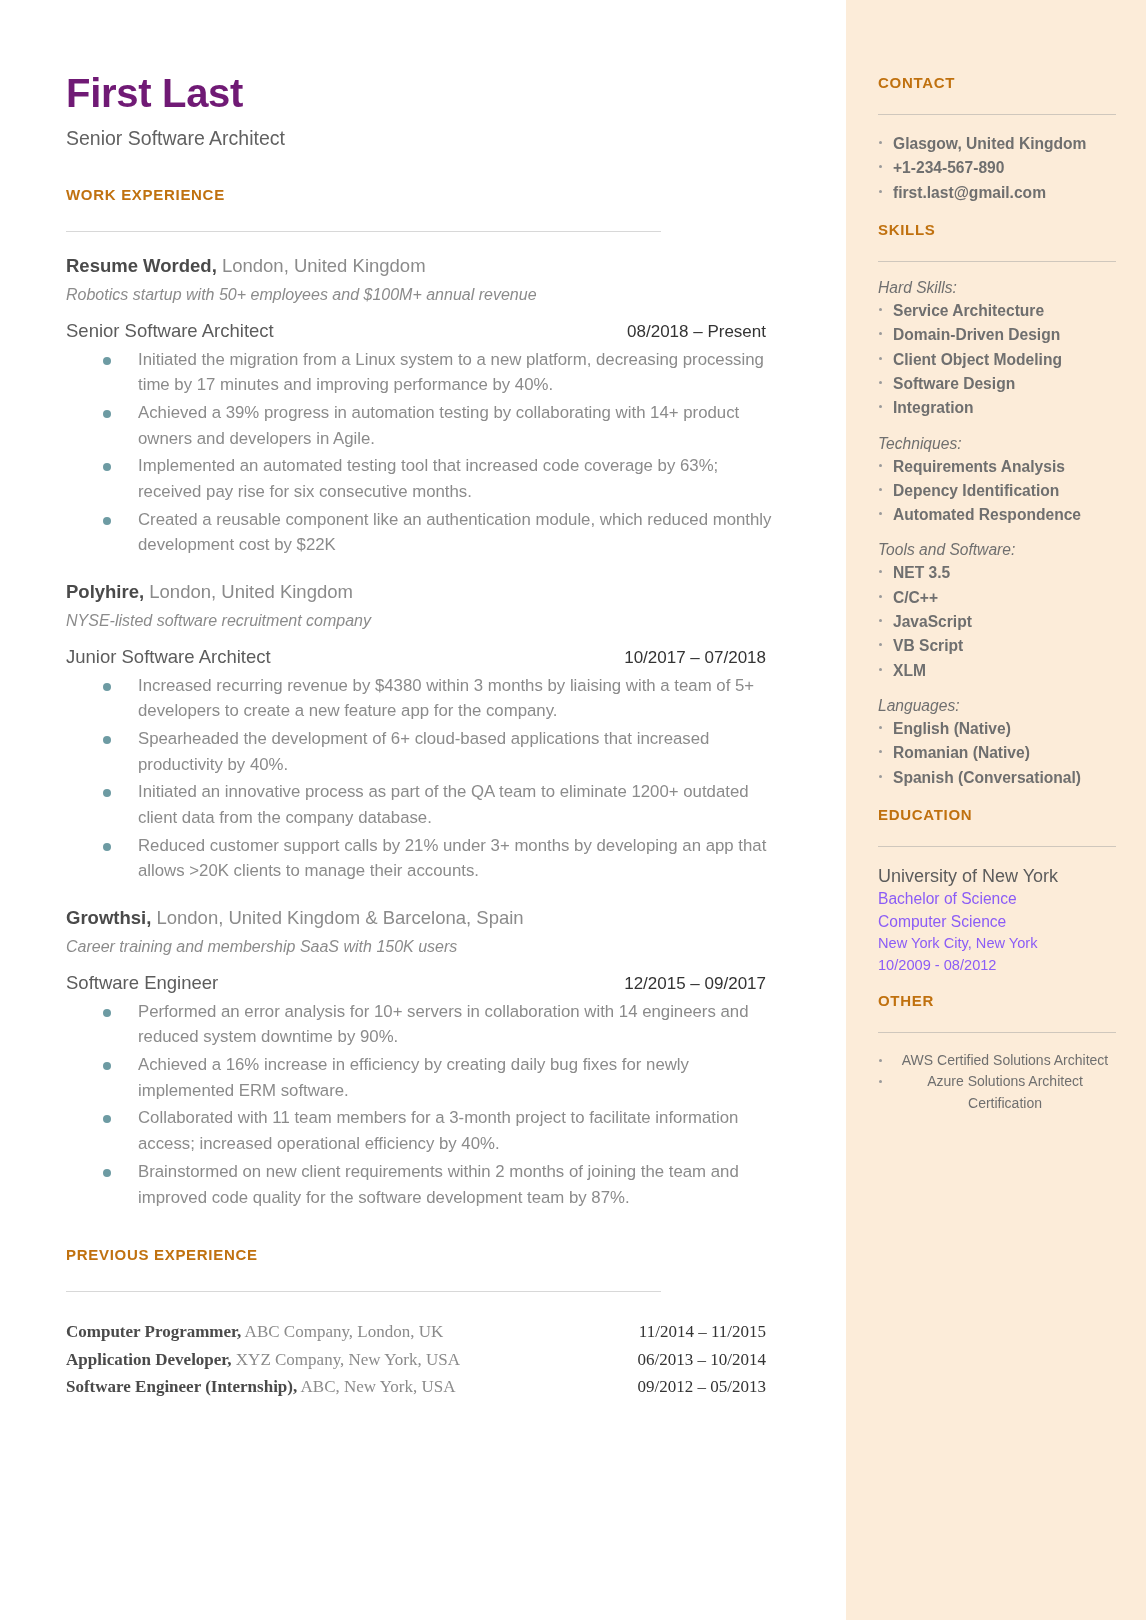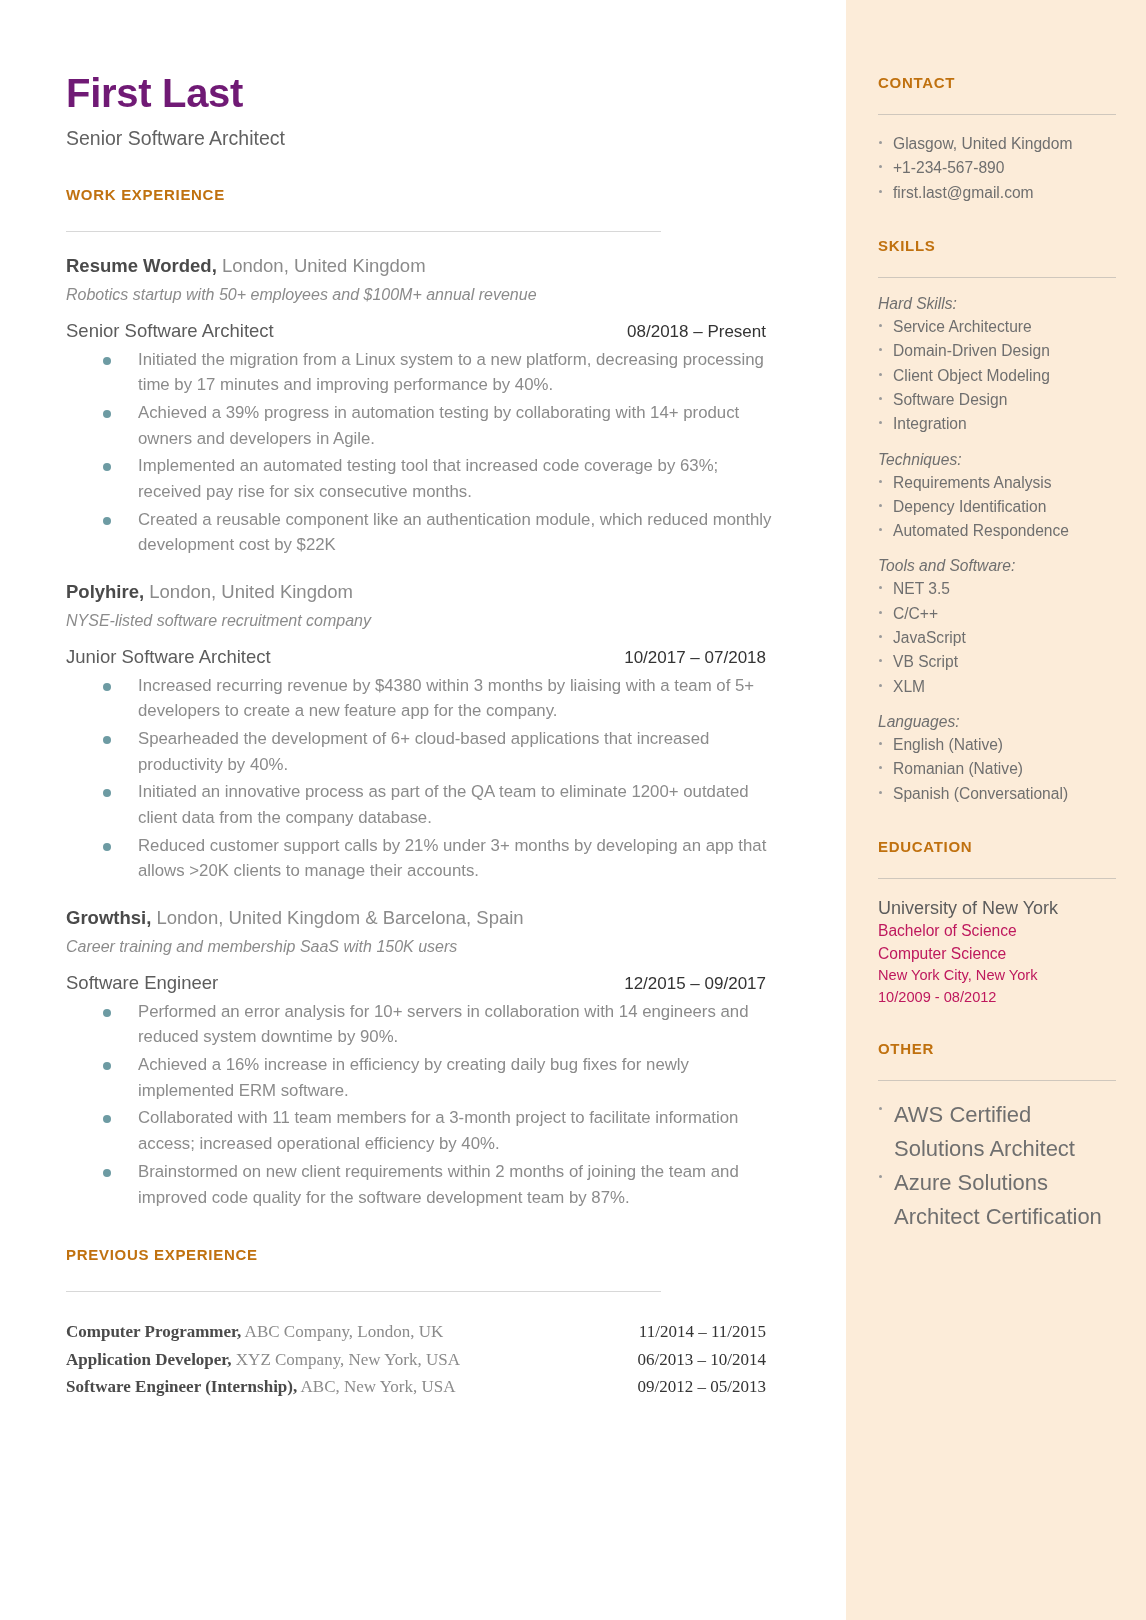--- a/index.html
+++ b/index.html
@@ -131,28 +131,29 @@
     font-weight: bold;
     color: #c0710f;
     letter-spacing: 0.7px;
   }
   .side-rule {
     height: 1px;
     background: #cfc7bd;
     margin-top: 23px;
     margin-bottom: 17px;
   }
-  .side-group { margin-top: 32px; }
+  .side-group { margin-top: 16px; }
   ul.side-list { list-style: none; }
   ul.side-list li {
     position: relative;
     padding-left: 15px;
     font-size: 15.6px;
     line-height: 1.56;
     color: #6f6f6f;
+    font-weight: bold;
   }
   ul.side-list li .sdot {
     position: absolute;
     left: 1px;
     top: 9px;
     width: 3px;
     height: 3px;
     border-radius: 50%;
     background: #9a9a9a;
   }
@@ -164,31 +165,32 @@
     margin-bottom: 2px;
   }
   .skill-cat.first { margin-top: 0; }
   .edu-school {
     font-size: 18px;
     color: #5c5c5c;
     line-height: 1.35;
   }
   .edu-line {
     font-size: 15.6px;
-    color: #be185d;
+    color: #8b5cf6;
     line-height: 1.45;
   }
   .edu-line.small { font-size: 14.6px; }
   ul.other-list { list-style: none; }
   ul.other-list li {
     position: relative;
     padding-left: 16px;
-    font-size: 22px;
+    font-size: 14px;
     line-height: 1.55;
     color: #6f6f6f;
+    text-align: center;
   }
   ul.other-list li .sdot {
     position: absolute;
     left: 1px;
     top: 9px;
     width: 3px;
     height: 3px;
     border-radius: 50%;
     background: #9a9a9a;
   }

